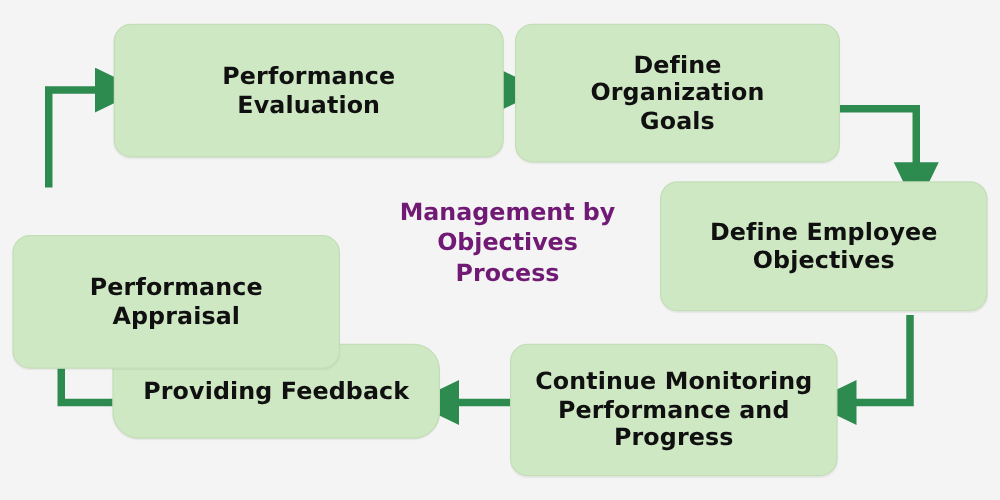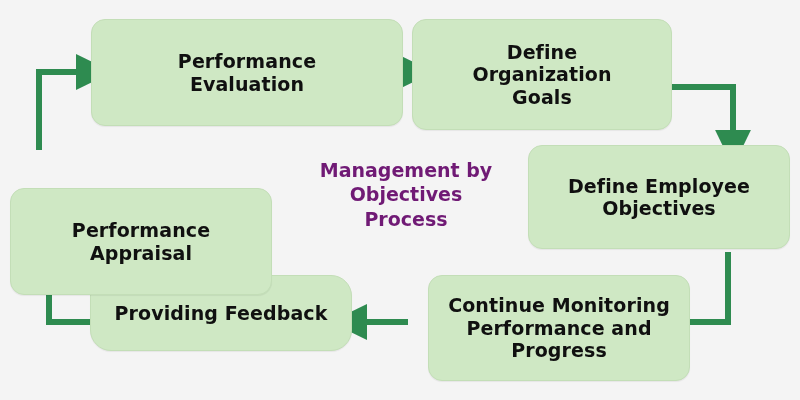--- a/index.html
+++ b/index.html
@@ -105,21 +105,21 @@
     <span>Define
 Organization
 Goals</span>
   </div>
 
   <div class="node" style="left:528px; top:145px; width:262px; height:104px;">
     <span>Define Employee
 Objectives</span>
   </div>
 
-  <div class="node" style="left:408px; top:275px; width:262px; height:106px;margin-left:20px;">
+  <div class="node" style="left:408px; top:275px; width:262px; height:106px;">
     <span>Continue Monitoring
 Performance and
 Progress</span>
   </div>
 
   <div class="node" style="left:90px; top:275px; width:262px; height:76px;border-radius:21px;">
     <span>Providing Feedback</span>
   </div>
 
   <div class="node" style="left:10px; top:145px; width:262px; height:107px;margin-top:43px;">

